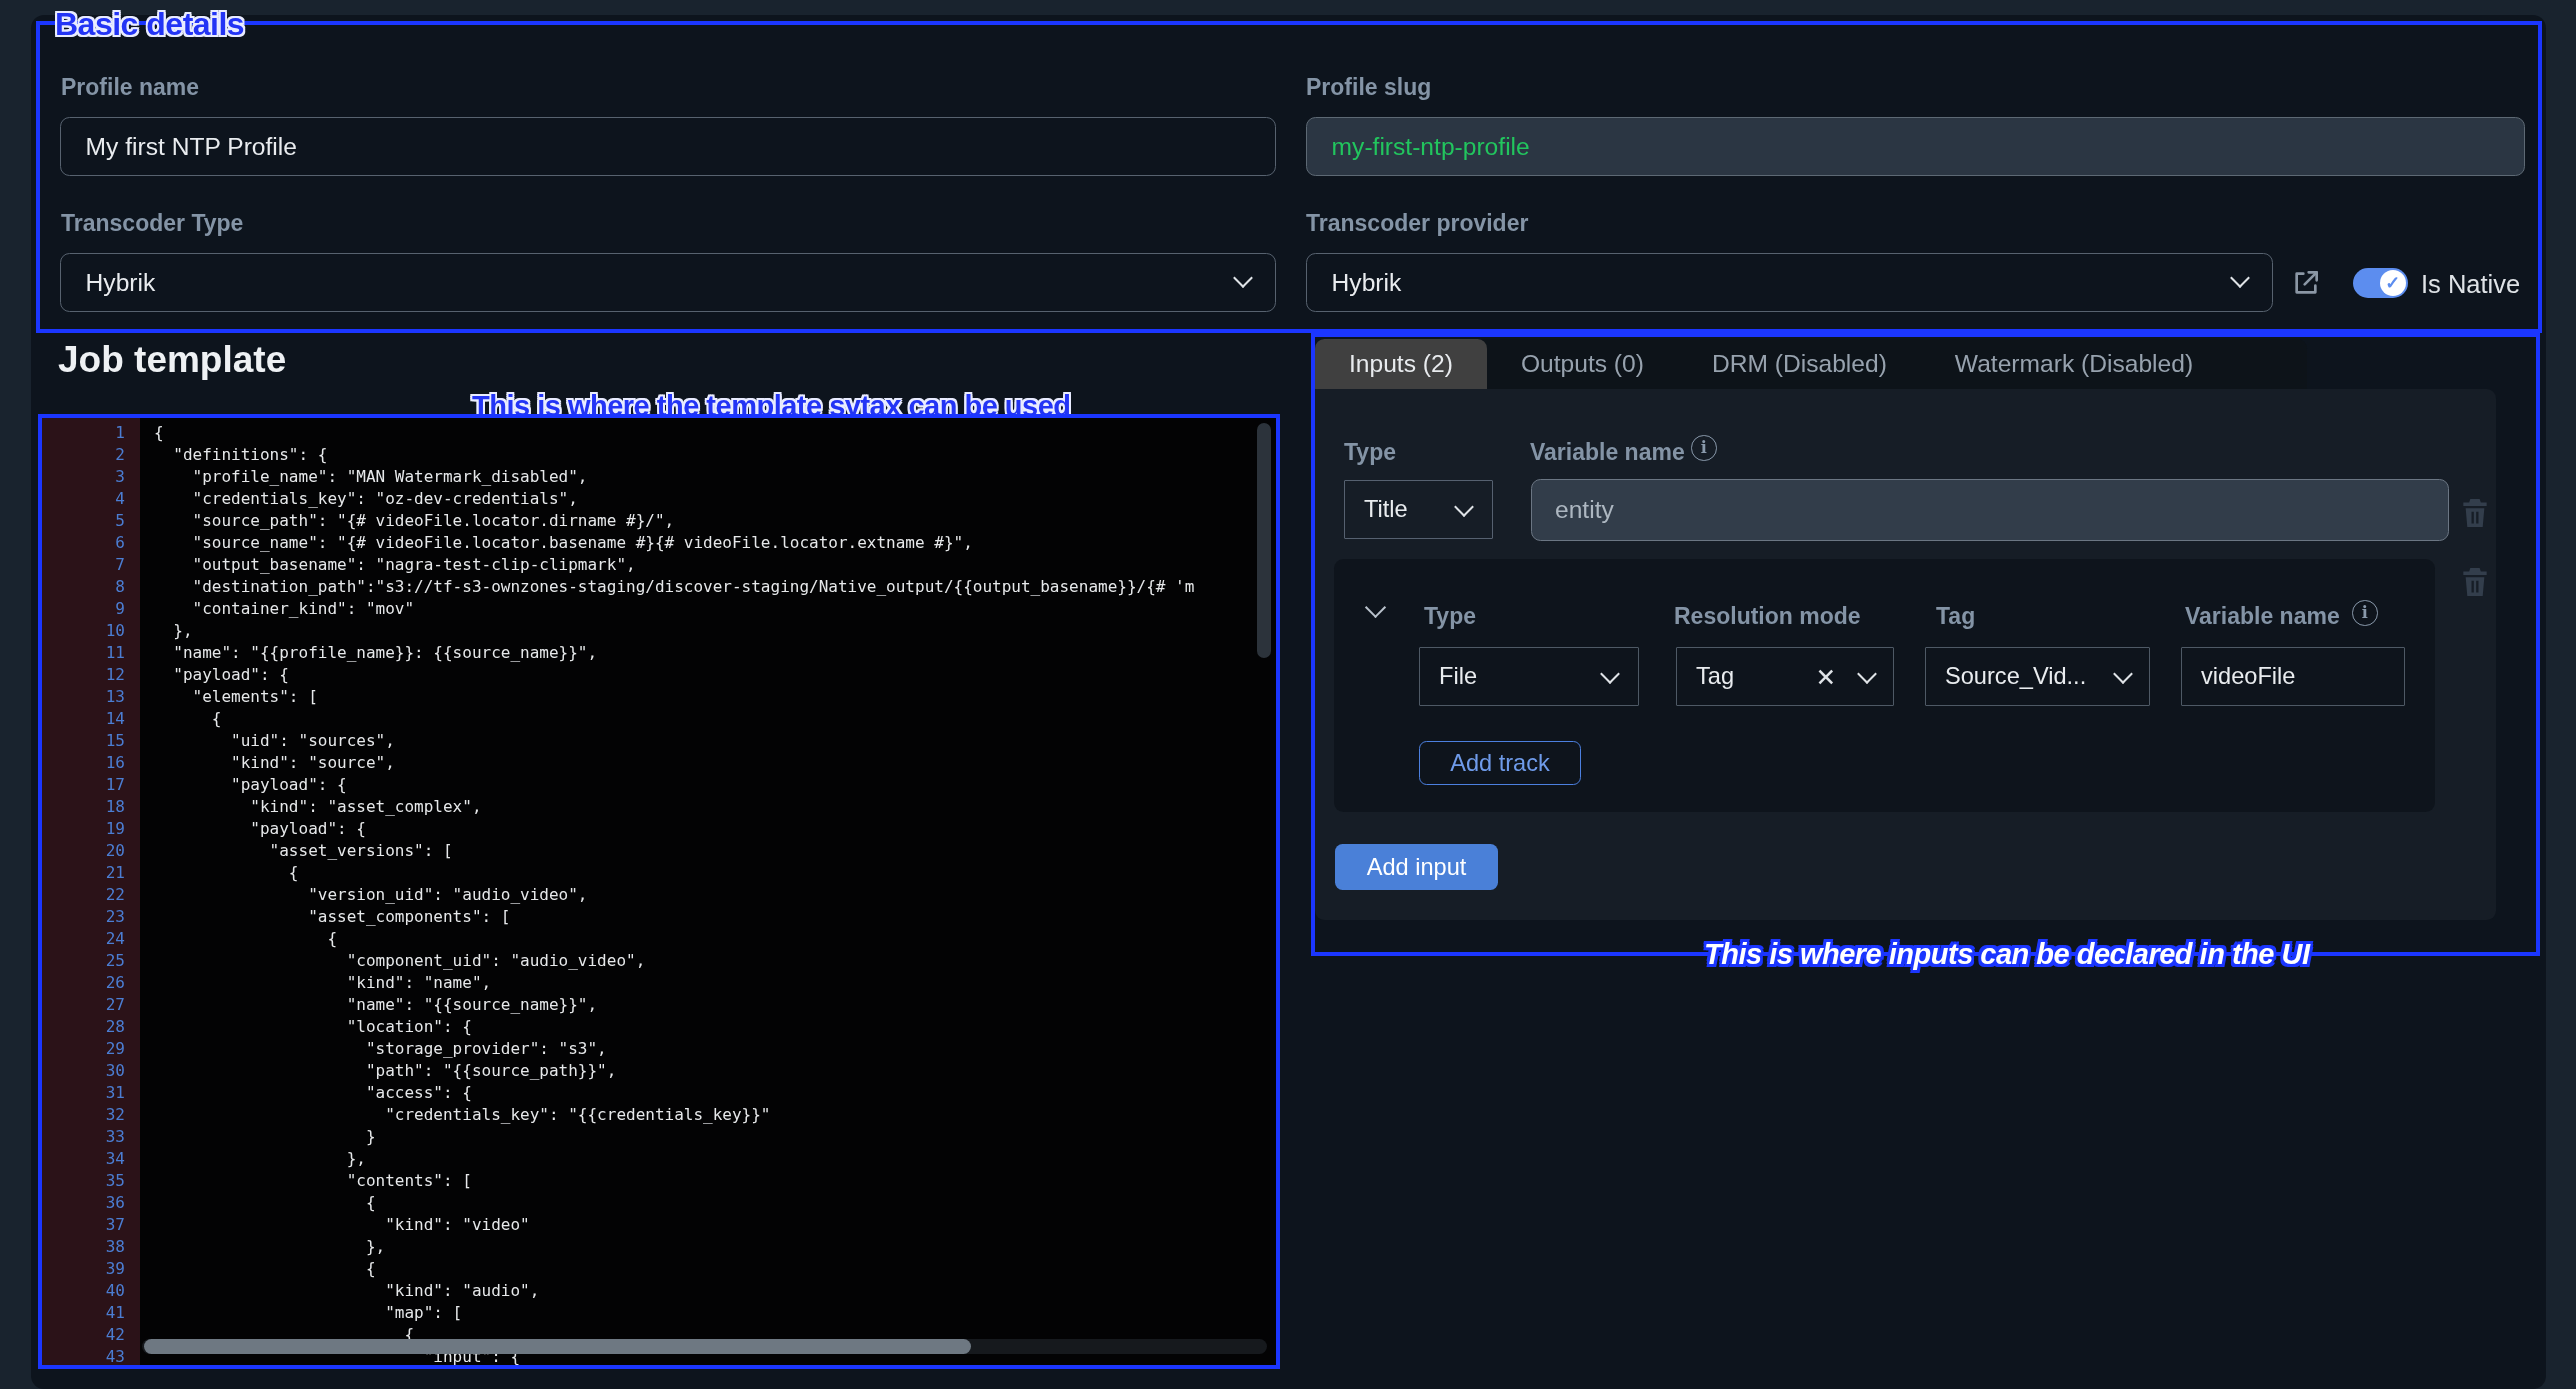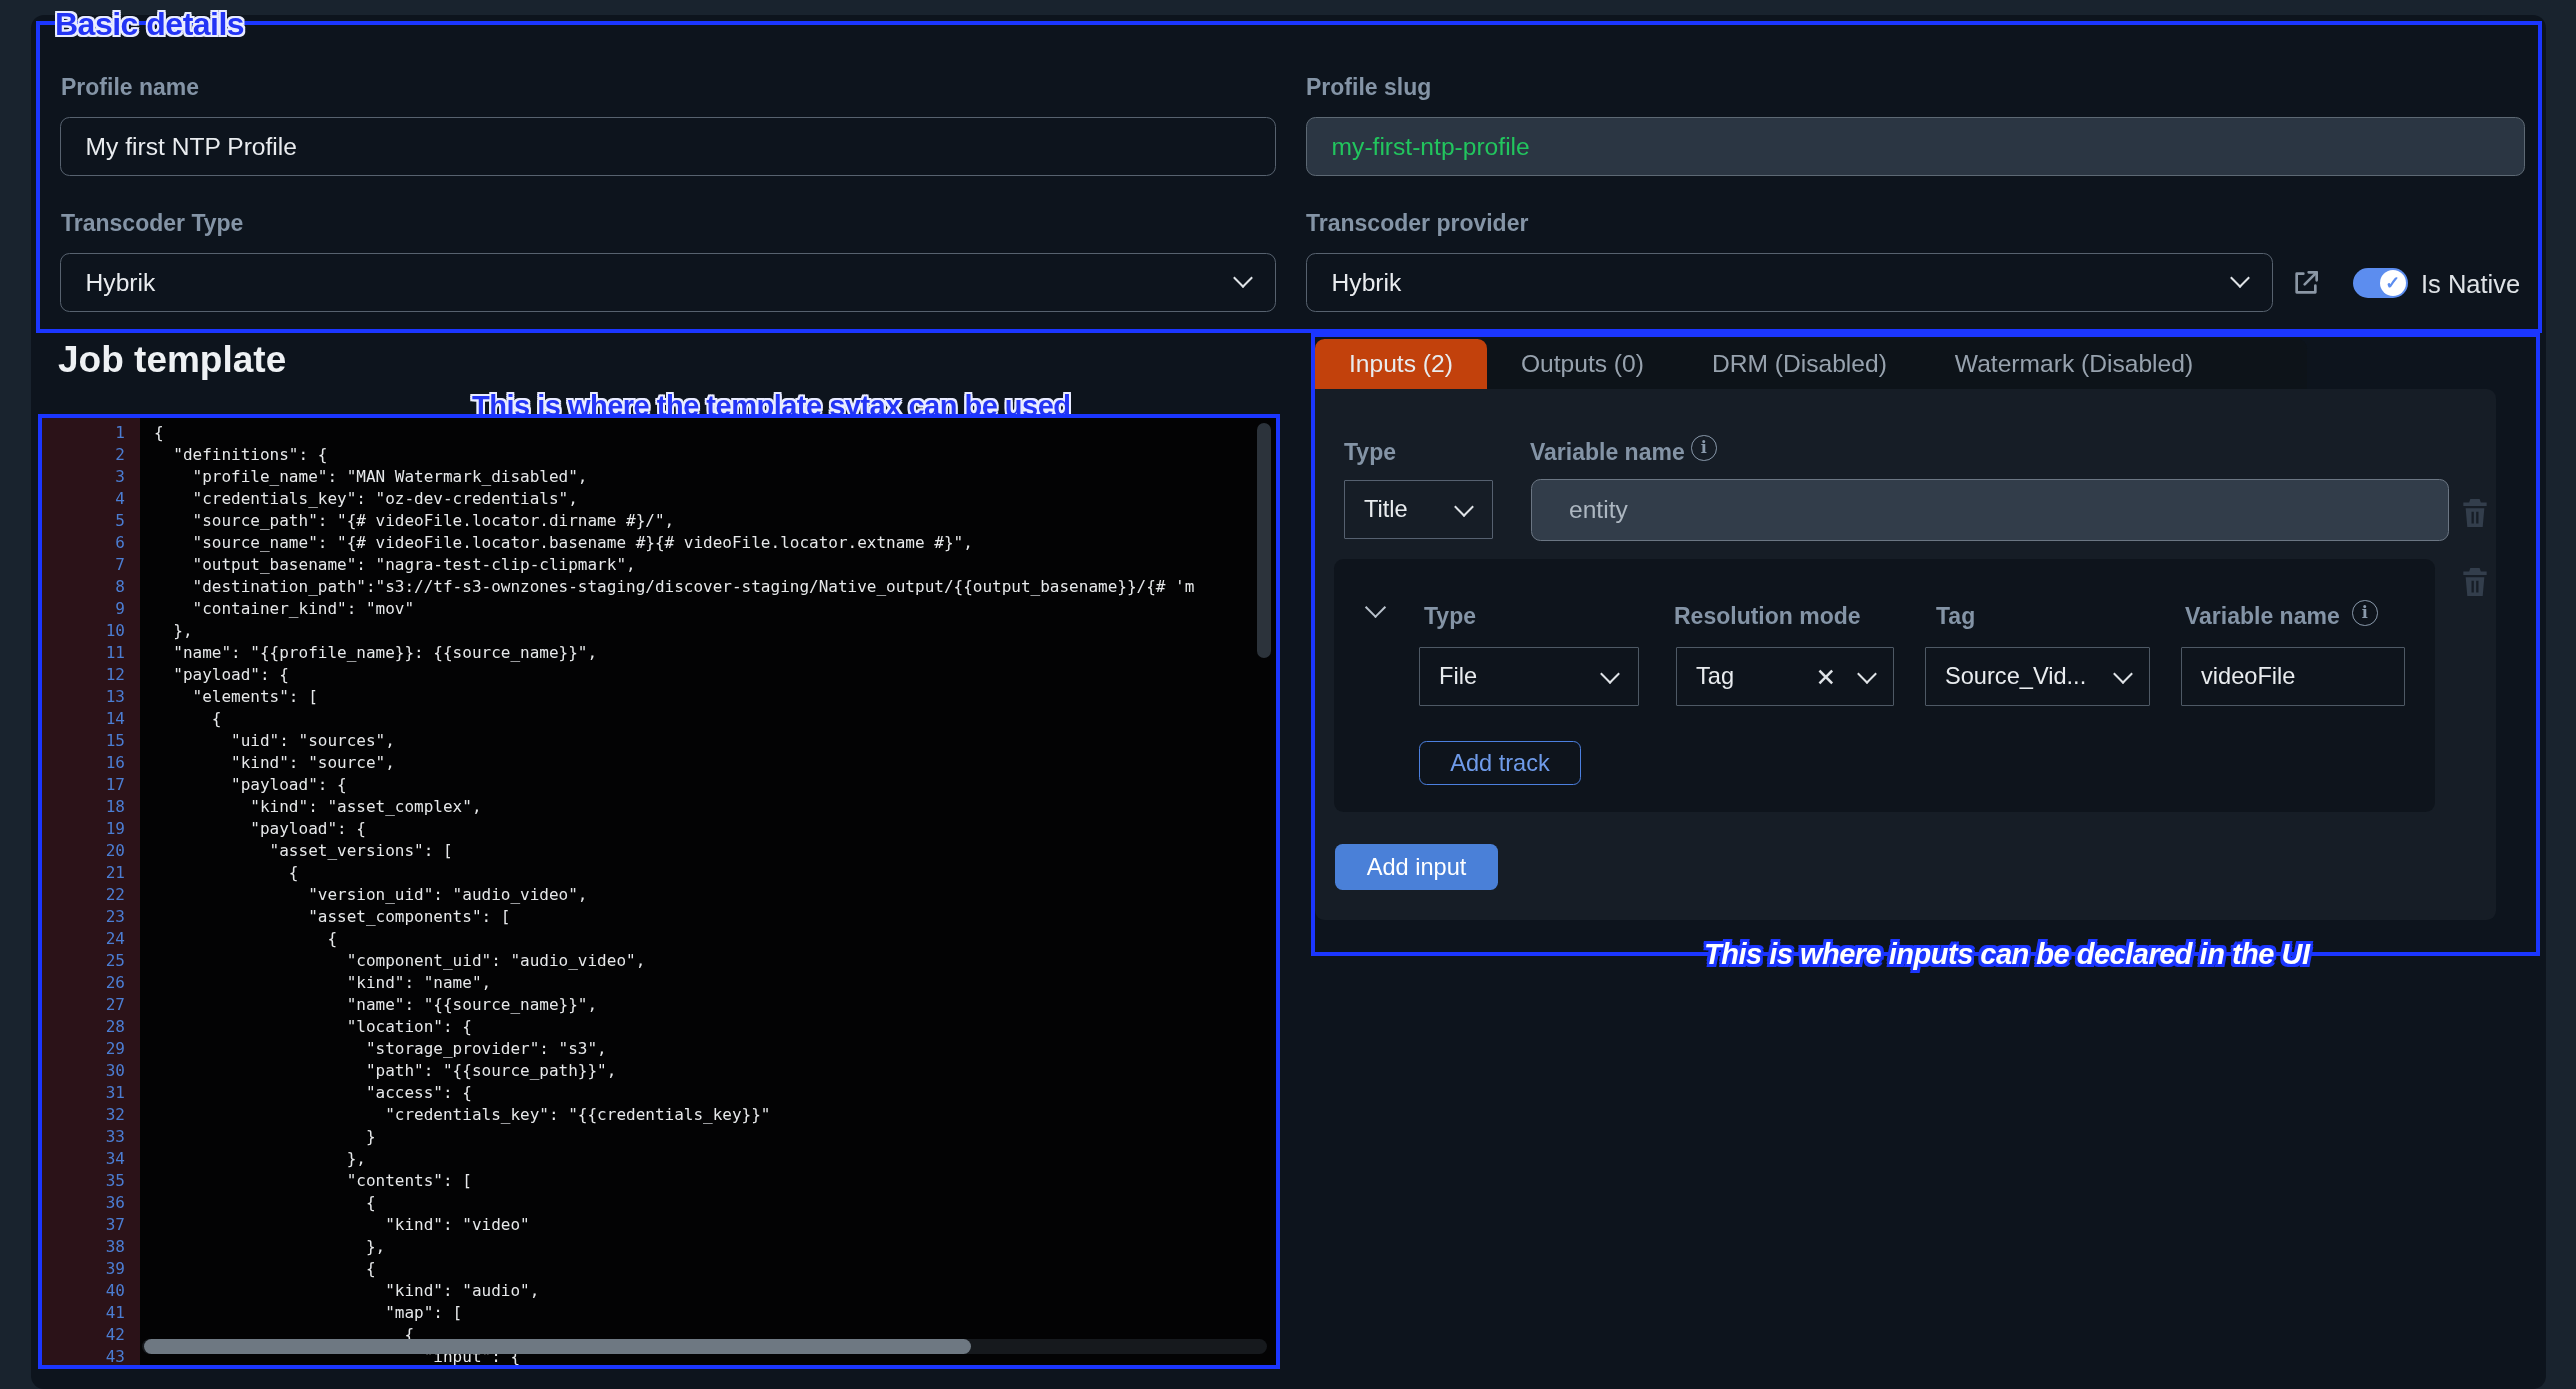--- a/index.html
+++ b/index.html
@@ -56,32 +56,32 @@
   .hscroll-thumb { position:absolute; left:1.9px; top:0; width:827px; height:15px;
                    background:#6e7882; border-radius:7.6px; }
   .vscroll-thumb { position:absolute; right:4.7px; top:4.7px; width:14px; height:235px;
                    background:#2c333b; border-radius:7.6px; }
 
   
   .tabstrip { position:absolute; left:1315px; top:339px; width:992px; height:50px;
               background:#0d1319; border-radius:9.5px 9.5px 0 0; display:flex; }
   .tab { height:50px; display:flex; align-items:center; padding:0 34px; font-size:24.6px;
          color:#97a2ae; }
-  .tab.active { background:#c2410c; color:#e8ebee; border-radius:9.5px 9.5px 0 0; }
+  .tab.active { background:#404040; color:#e8ebee; border-radius:9.5px 9.5px 0 0; }
 
   .panel-body { position:absolute; left:1315px; top:389px; width:1181px; height:531px;
                 background:#161d26; border-radius:0 9.5px 9.5px 9.5px; }
 
   .info-icon { position:absolute; width:25.5px; height:25.5px; border:1.9px solid #8999ab; border-radius:50%;
                color:#8999ab; font-size:16px; font-weight:bold; display:flex; align-items:center;
                justify-content:center; font-family:"DejaVu Serif", serif; }
 
   .input-slate { position:absolute; height:62px; background:#323d4a; border:1.9px solid #6b7683;
                  border-radius:9.5px; color:#adb7c1; font-size:24.6px; display:flex; align-items:center;
-                 padding:0 37px; }
+                 padding:0 23px; }
   .mini-box { position:absolute; height:59px; border:1.9px solid #4e5965; border-radius:1px;
               color:#e9ecef; font-size:23.6px; display:flex; align-items:center; padding:4px 19px; }
 
   .track-card { position:absolute; left:1334px; top:559px; width:1101px; height:253px;
                 background:#0e141c; border-radius:9.5px; }
 
   .trash { position:absolute; width:28px; height:34px; color:#333e4c; }
 
   .btn-outline { position:absolute; height:44px; border:1.9px solid #4c80e0; border-radius:7.6px;
                  color:#6f9bea; font-size:23.6px; display:flex; align-items:center; justify-content:center; }

